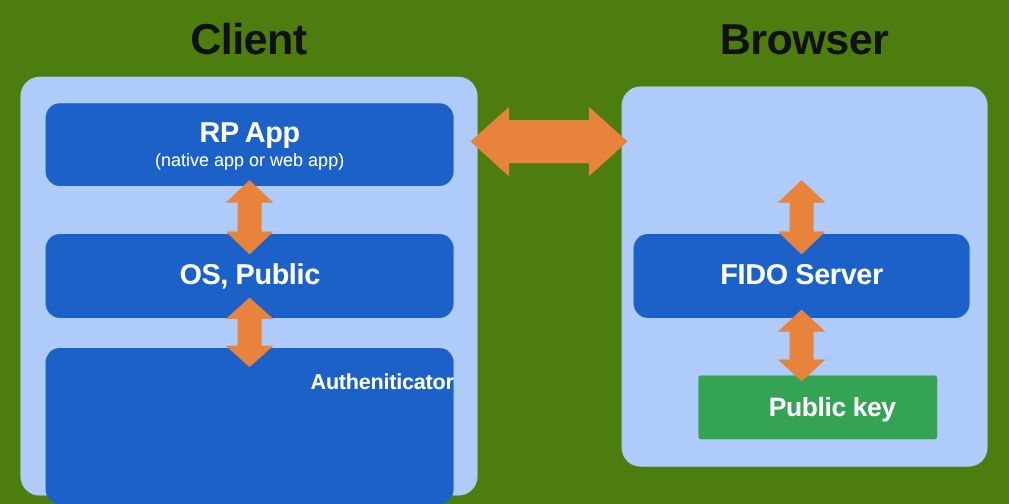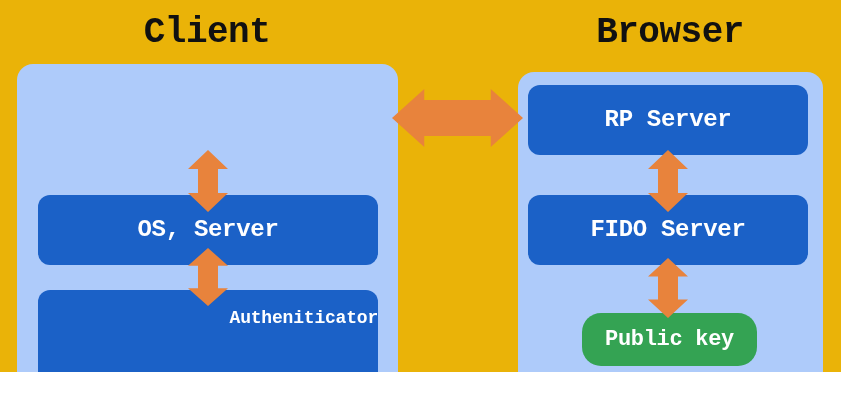--- a/index.html
+++ b/index.html
@@ -4,24 +4,23 @@
 <style>
   html, body {
     margin: 0;
     padding: 0;
     background: #ffffff;
     font-family: "Liberation Sans", sans-serif;
   }
   .stage {
     position: relative;
     width: 841px;
-    height: 372px;
-    background: #eab308;
+    height: 420px;
+    background: #4d7c0f;
     overflow: hidden;
-    font-family: Liberation Mono, monospace;
   }
   .section-title {
     position: absolute;
     text-align: center;
     font-size: 36px;
     line-height: 40px;
     font-weight: 700;
     letter-spacing: -0.5px;
     color: var(--title-text, #111111);
   }
@@ -60,25 +59,26 @@
   }
   .auth-label {
     font-size: 18px;
     line-height: 22px;
     font-weight: 700;
     letter-spacing: -0.2px;
   }
   .keybox {
     position: absolute;
     background: var(--key-bg, #34A353);
-    border-radius: 19px;
+    border-radius: 2px;
     color: var(--box-text, #ffffff);
     display: flex;
     align-items: center;
     justify-content: center;
+    padding-left: 24px;
   }
   .key-label {
     font-size: 22px;
     font-weight: 700;
     letter-spacing: -0.3px;
   }
   .arrow {
     position: absolute;
   }
   .arrow svg {
@@ -95,33 +95,34 @@
 
 <div class="stage">
 
   <div class="section-title" style="left:57px; top:13px; width:300px;">Client</div>
   <div class="section-title" style="left:520px; top:13px; width:300px;">Browser</div>
 
   <div class="panel" style="left:17px; top:64px; width:381px; height:349px;"></div>
 
   <div class="panel" style="left:518px; top:72px; width:305px; height:317px;"></div>
 
+  <div class="bluebox" style="left:38px; top:86px; width:340px; height:69px;">
+    <div class="box-label">RP App</div>
+    <div class="box-sublabel">(native app or web app)</div>
+  </div>
 
   <div class="bluebox" style="left:38px; top:195px; width:340px; height:70px;">
-    <div class="box-label">OS, Server</div>
+    <div class="box-label">OS, Public</div>
   </div>
 
   <div class="bluebox auth-box" style="left:38px; top:290px; width:340px; height:113px;">
     <div class="auth-label">Autheniticator</div>
   </div>
 
 
-  <div class="bluebox" style="left:528px; top:85px; width:280px; height:70px;">
-    <div class="box-label">RP Server</div>
-  </div>
 
   <div class="bluebox" style="left:528px; top:195px; width:280px; height:70px;">
     <div class="box-label">FIDO Server</div>
   </div>
 
   <div class="keybox" style="left:582px; top:313px; width:175px; height:53px;">
     <div class="key-label">Public key</div>
   </div>
 
   <div class="arrow" style="left:392px; top:89px; width:131px; height:58px;">

